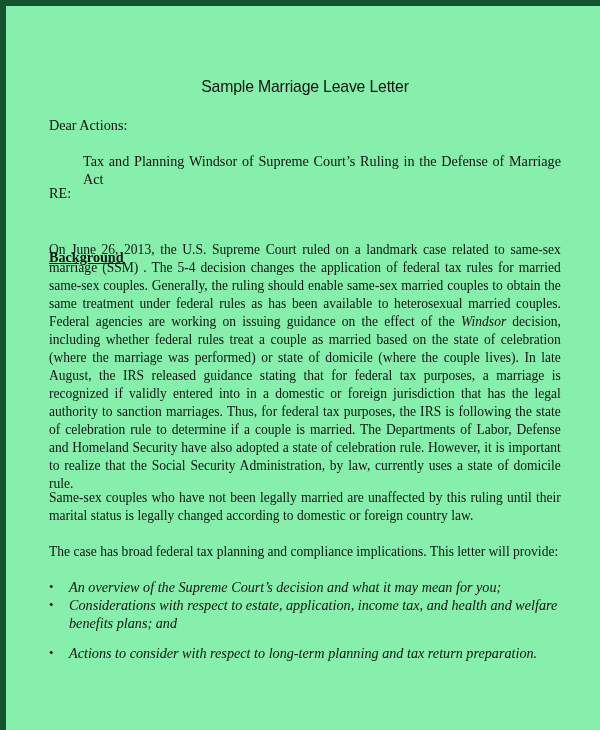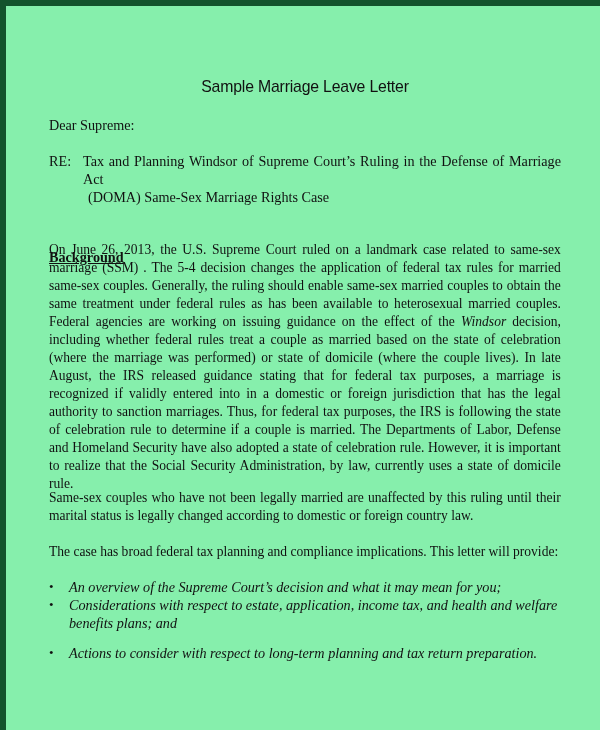--- a/index.html
+++ b/index.html
@@ -58,20 +58,21 @@
     }
     .re {
       top: 146px;
     }
     .re-row {
       display: flex;
     }
     .re-label {
       width: 34px;
       flex: none;
+      margin-top: 32px;
     }
     .re-text {
       flex: 1;
     }
     .re-line1 {
       text-align: justify;
       text-align-last: justify;
     }
     .re-line2 {
       padding-left: 5px;
@@ -113,28 +114,27 @@
     }
     em { font-style: italic; }
   </style>
 </head>
 <body>
 
 <div class="page">
 
   <div class="title">Sample Marriage Leave Letter</div>
 
-  <div class="block serif greeting">Dear Supreme:</div>
+  <div class="block serif greeting">Dear Actions:</div>
 
   <div class="block serif re">
     <div class="re-row">
       <span class="re-label">RE:</span>
       <div class="re-text">
         <div class="re-line1">Tax and Planning Windsor of Supreme Court’s Ruling in the Defense of Marriage Act</div>
-        <div class="re-line2">(DOMA) Same-Sex Marriage Rights Case</div>
       </div>
     </div>
   </div>
 
   <div class="block serif heading">Background</div>
 
   <div class="block serif justify para1"><span>On June 26, 2013, the U.S. Supreme Court ruled on a landmark case related to same-sex marriage (SSM) .  The 5-4 decision changes the application of federal tax rules for married same-sex couples.  Generally, the ruling should enable same-sex married couples to obtain the same treatment under federal rules as has been available to heterosexual married couples.  Federal agencies are working on issuing guidance on the effect of the </span><em>Windsor</em><span> decision, including whether federal rules treat a couple as married based on the state of celebration (where the marriage was performed) or state of domicile (where the couple lives).  In late August, the IRS released guidance stating that for federal tax purposes, a marriage is recognized if validly entered into in a domestic or foreign jurisdiction that has the legal authority to sanction marriages.  Thus, for federal tax purposes, the IRS is following the state of celebration rule to determine if a couple is married.  The Departments of Labor, Defense and Homeland Security have also adopted a state of celebration rule.   However, it is important to realize that the Social Security Administration, by law, currently uses a state of domicile rule.</span></div>
 
   <div class="block serif justify para2">Same-sex couples who have not been legally married are unaffected by this ruling until their marital status is legally changed according to domestic or foreign country law.</div>
 

